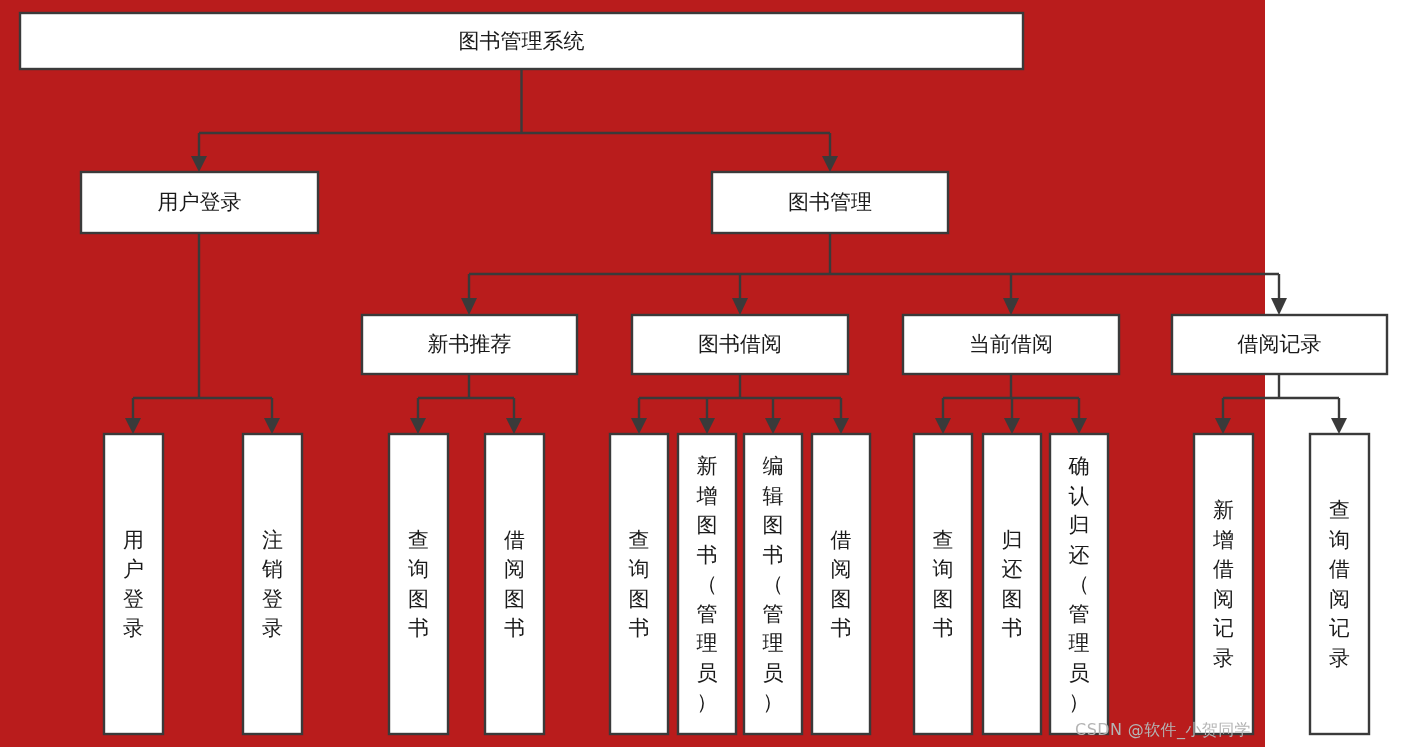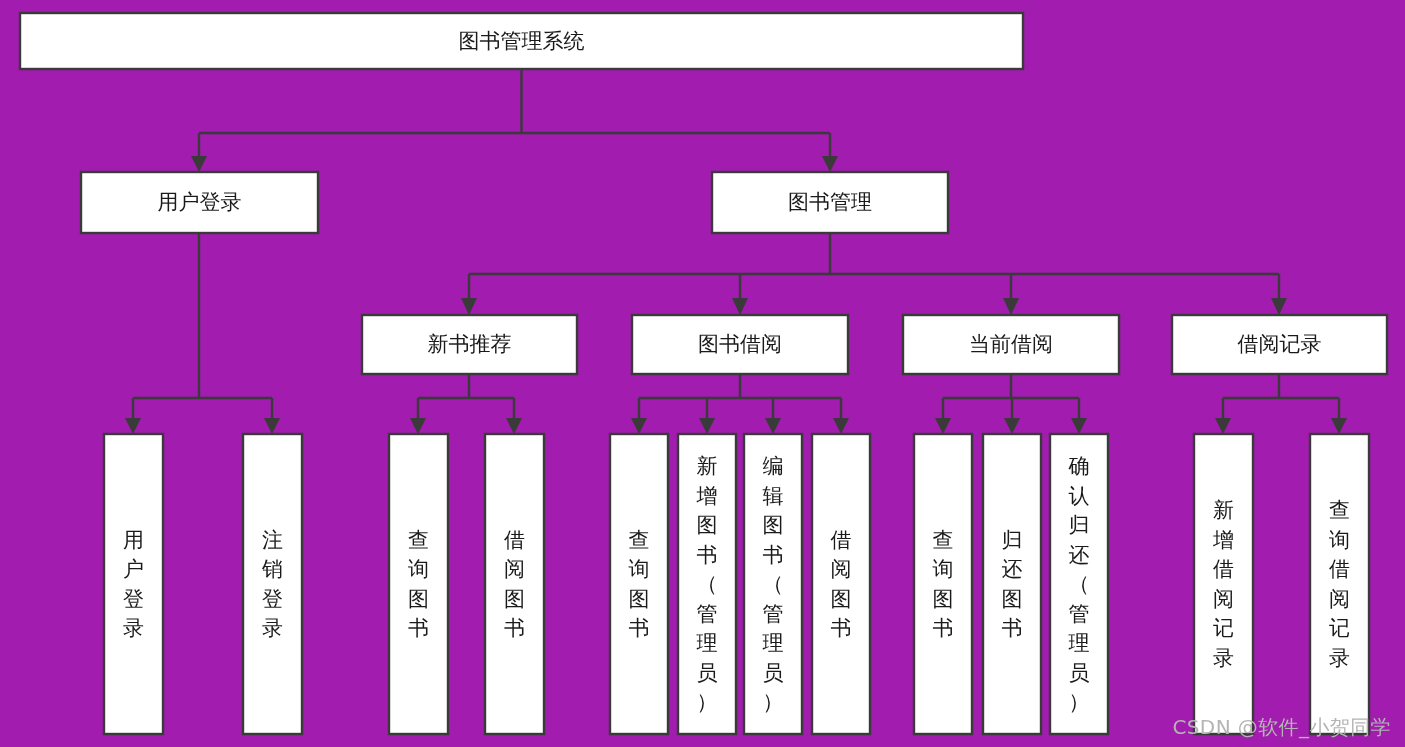--- a/index.html
+++ b/index.html
@@ -9,23 +9,23 @@
     background: #ffffff;
   }
   body {
     width: 1405px;
     height: 747px;
     font-family: "DejaVu Sans", "Liberation Sans", sans-serif;
     overflow: hidden;
   }
   #diagram-root {
     position: relative;
-    width: 1405px;
+    width: 1265px;
     height: 747px;
-    background: #a21caf;
+    background: #b91c1c;
   }
   svg#tree-svg {
     position: absolute;
     left: 0;
     top: 0;
     width: 1405px;
     height: 747px;
     display: block;
   }
   .node-rect {
@@ -54,21 +54,21 @@
     font-family: "DejaVu Sans", "Liberation Sans", sans-serif;
     font-size: 21px;
     fill: #1a1a1a;
     text-anchor: middle;
   }
   .watermark {
     position: absolute;
     right: 14px;
     bottom: 6px;
     font-family: "DejaVu Sans", "Liberation Sans", sans-serif;
-    font-size: 20px;
+    font-size: 16px;
     color: #b4b4b4;
     letter-spacing: 0.4px;
     white-space: nowrap;
     user-select: none;
   }
 </style>
 </head>
 <body>
 
 <div id="diagram-root">

